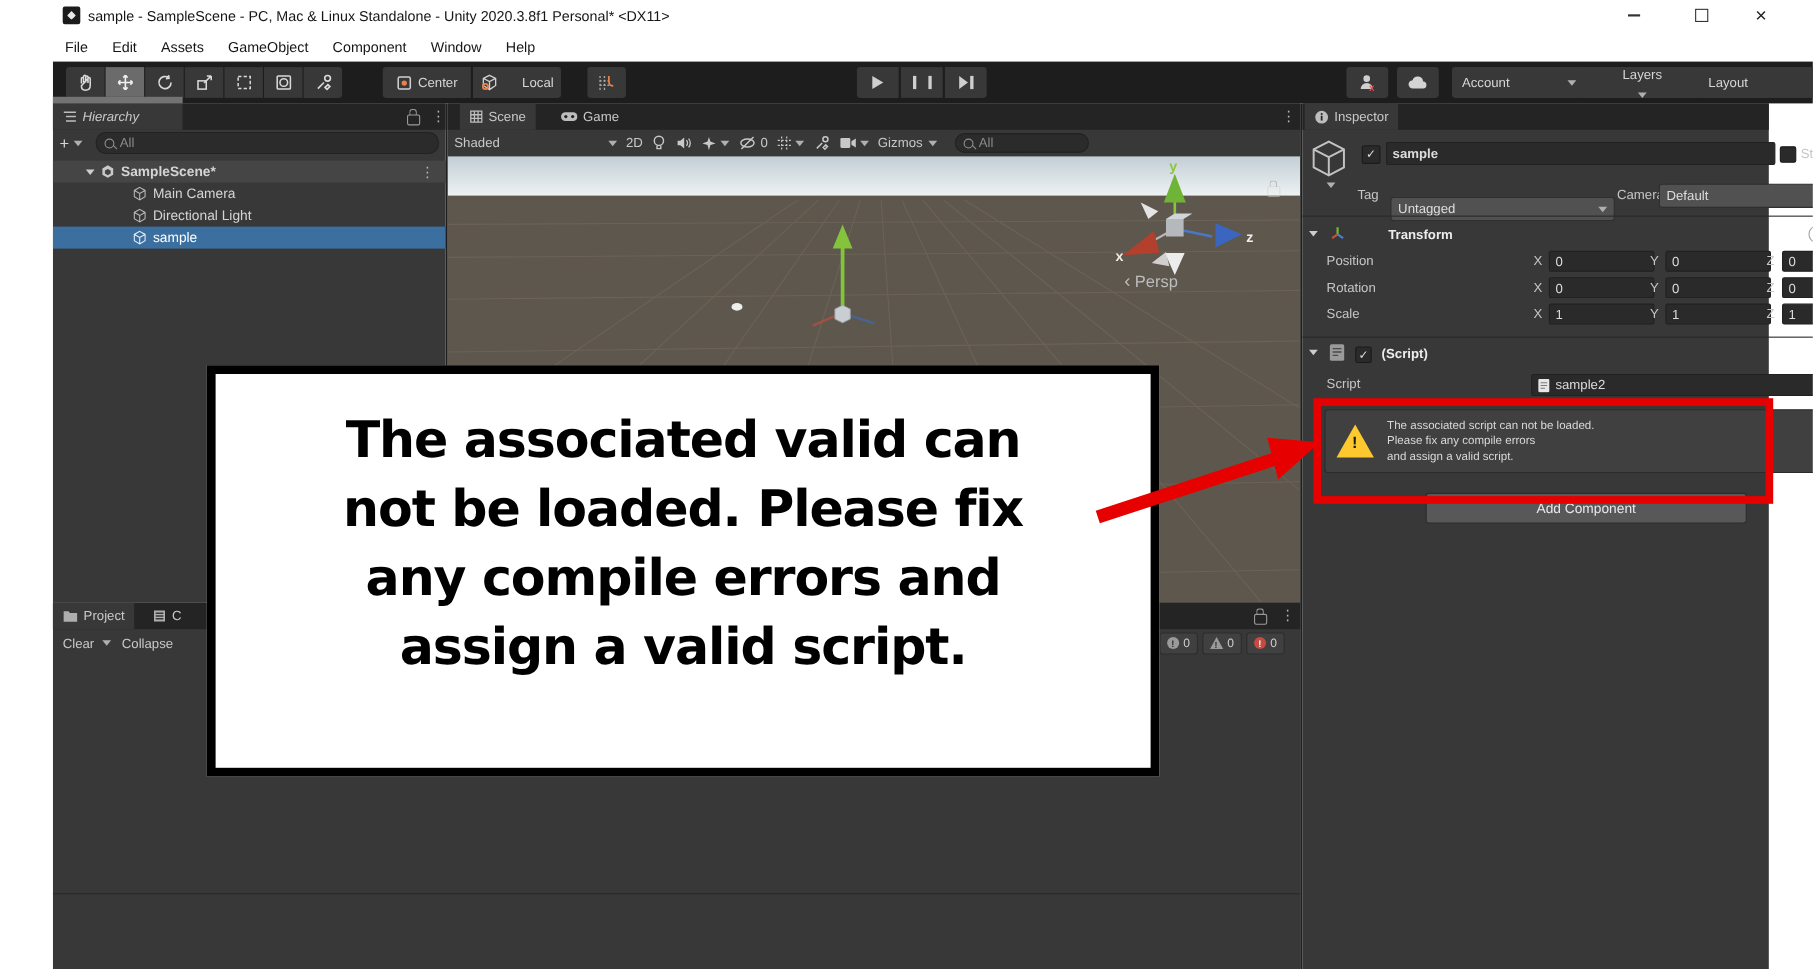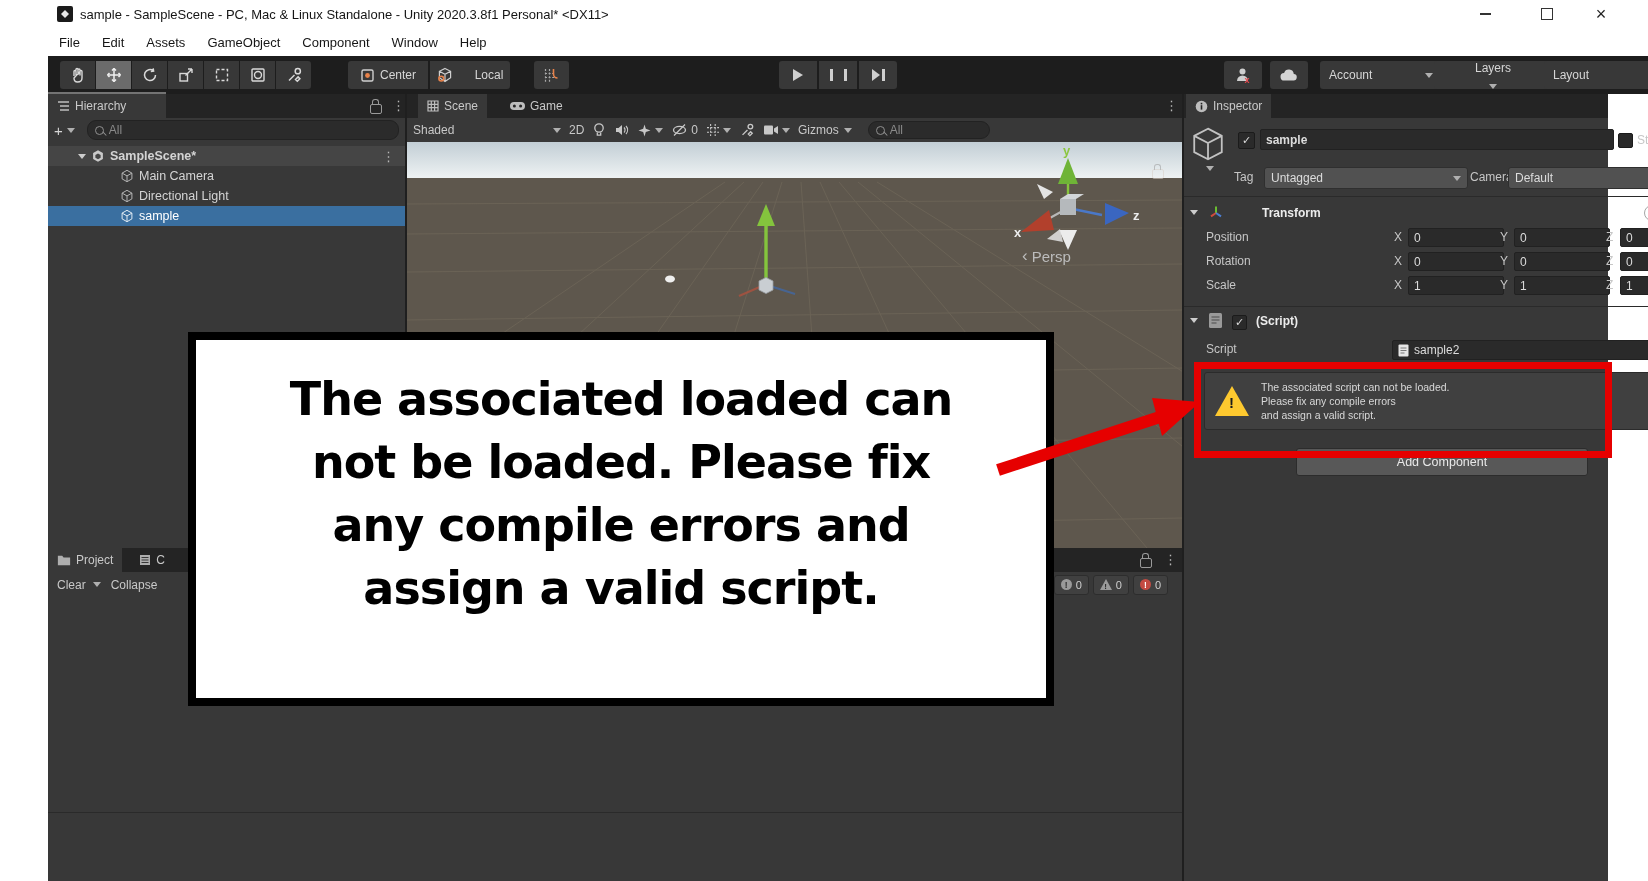--- a/index.html
+++ b/index.html
@@ -206,21 +206,21 @@
         <div class="cdown"></div>
     </div>
     <div class="tbtn solo p" style="left:1496px;top:5px;width:140px;justify-content:space-between;padding:0 9px;">
       <span>Layout</span>
         <div class="cdown"></div>
     </div>
   </div>
 
   <div class="p panel" style="left:0;top:94px;width:357px;height:454px;">
     <div class="tabbar">
-      <div class="ptab active" style="border-top:2px solid #737373;width:100px;">
+      <div class="ptab active" style="border-top:6px solid #737373;width:100px;font-style:italic;">
         <svg width="13" height="12" viewBox="0 0 13 12">
             <g stroke="#bdbdbd" stroke-width="1.4">
               <path d="M1 2h11M3 6h9M3 10h9"></path>
             </g>
           </svg>
         <span>Hierarchy</span>
       </div>
       <div class="p" style="left:322px;top:5px;">
           <div class="lockico"></div>
         </div>
@@ -482,21 +482,21 @@
         <span>✓</span>
       </div>
     <div class="fld p" style="left:76px;top:35px;width:342px;height:19px;font-weight:bold;">
         <span>sample</span>
       </div>
     <div class="chk p" style="left:434px;top:39px;width:13px;height:13px;"></div>
     <div class="p lbl" style="left:453px;top:39px;">Static</div>
     <div class="cdown p" style="left:494px;top:45px;"></div>
 
     <div class="p lbl" style="left:50px;top:76px;">Tag</div>
-    <div class="drop p" style="left:80px;top:73px;width:190px;height:20px;gap:25px;">
+    <div class="drop p" style="left:80px;top:85px;width:190px;height:20px;gap:25px;">
       <span>Untagged</span>
         <div class="cdown"></div>
     </div>
     <div class="p lbl" style="left:286px;top:76px;">Camera</div>
     <div class="drop p" style="left:324px;top:73px;width:182px;height:20px;">
       <span>Default</span>
         <div class="cdown"></div>
     </div>
     <div class="divline p" style="left:0;top:102px;width:512px;height:1px;"></div>
 
@@ -603,21 +603,21 @@
 
     <div class="p flex" style="left:112px;top:354px;width:290px;height:26px;background:#585858;border:1px solid #2c2c2c;border-radius:3px;justify-content:center;color:#e8e8e8;font-size:12.5px;">
       <span>Add Component</span>
     </div>
   </div>
   <div class="p" style="left:1134px;top:94px;width:2px;height:787px;background:#1f1f1f;"></div>
 
   <div class="p redrect" style="left:1146px;top:362px;width:404px;height:82px;"></div>
 
   <div class="p callout" style="left:140px;top:332px;width:850px;height:330px;padding-top:28px;box-sizing:content-box;">
-    <div>The associated loaded can</div>
+    <div>The associated valid can</div>
     <div>not be loaded. Please fix</div>
     <div>any compile errors and</div>
     <div>assign a valid script.</div>
   </div>
 
   <svg class="p" style="left:0;top:0;z-index:60;pointer-events:none;" width="1648" height="881" viewBox="0 0 1648 881">
     <line x1="950" y1="470" x2="1118" y2="415" stroke="#e60000" stroke-width="12"></line>
     <polygon points="1152,402 1114,436 1104,398" fill="#e60000"></polygon>
   </svg>
 

